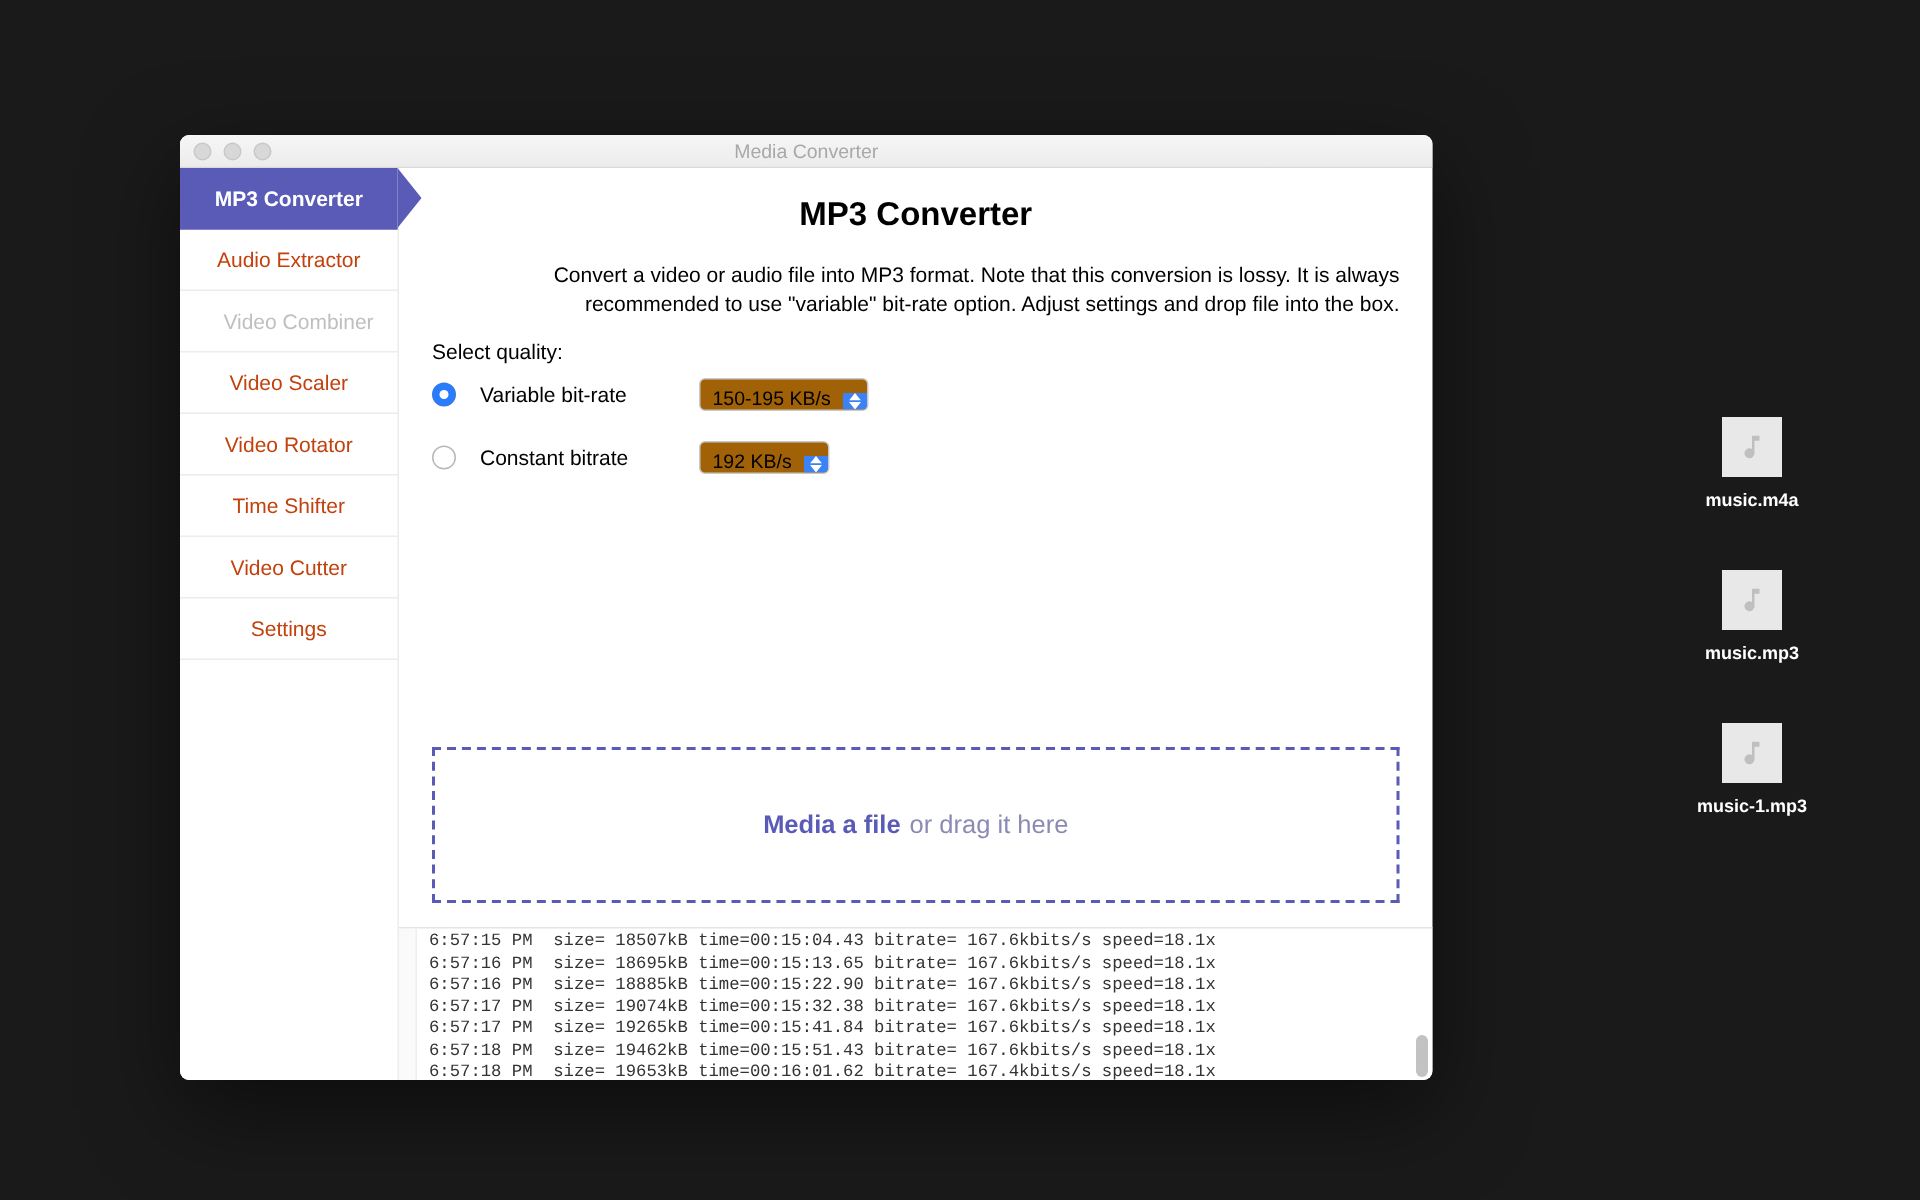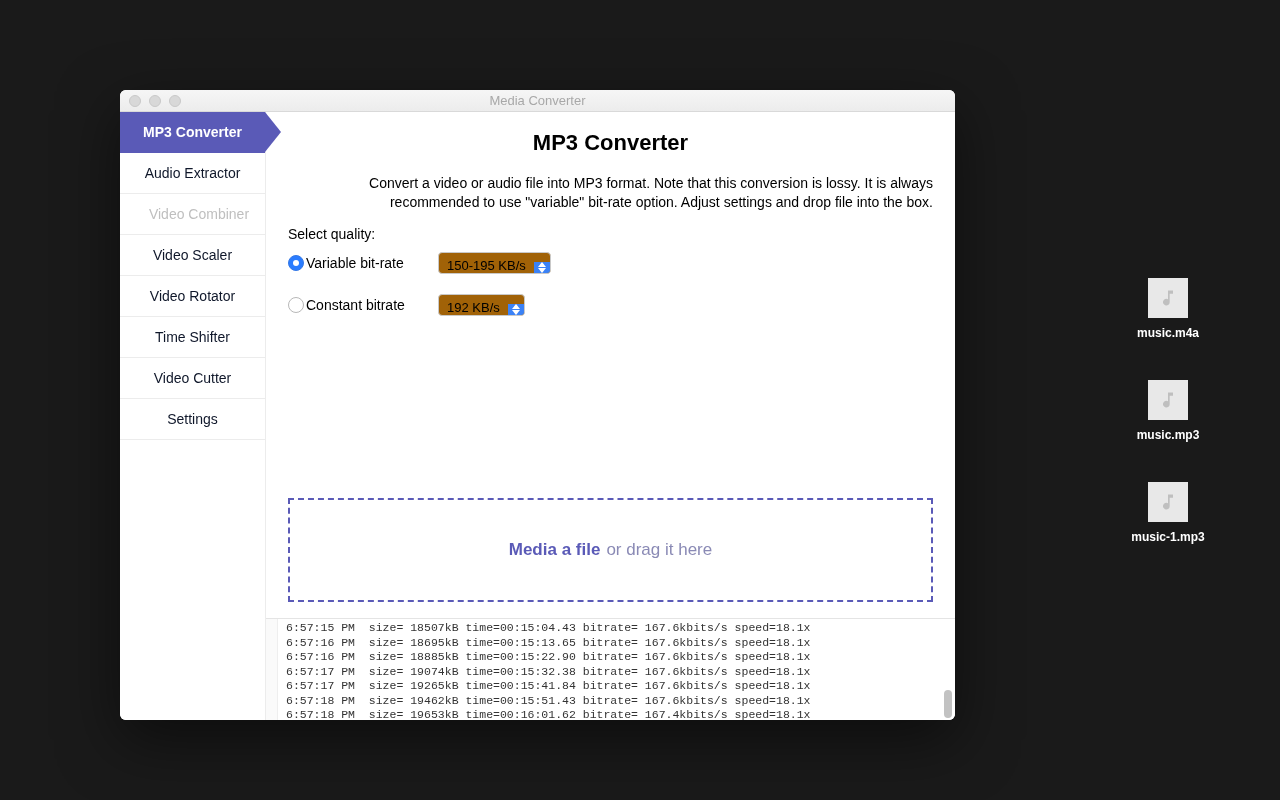--- a/index.html
+++ b/index.html
@@ -60,21 +60,21 @@
     width: 146px;
     border-right: 1px solid #ececec;
     background: #fff;
   }
   .sidebar-item {
     height: 41px;
     display: flex;
     align-items: center;
     justify-content: center;
     font-size: 14px;
-    color: #0f172a;
+    color: #c2410c;
     border-bottom: 1px solid #ececec;
     cursor: pointer;
     position: relative;
   }
   .sidebar-item.active {
     background: #5a5ab7;
     color: #fff;
     font-weight: 600;
     border-bottom-color: #5a5ab7;
   }
@@ -122,21 +122,21 @@
   }
   .select-label {
     font-size: 14px;
     color: #000;
     margin-bottom: 10px;
   }
   .option-row {
     display: flex;
     align-items: center;
     margin-bottom: 20px;
-    gap: 2px;
+    gap: 16px;
   }
   .radio-outer {
     width: 16px;
     height: 16px;
     border-radius: 50%;
     border: 1px solid #b8b8b8;
     background: #fff;
     display: flex;
     align-items: center;
     justify-content: center;

